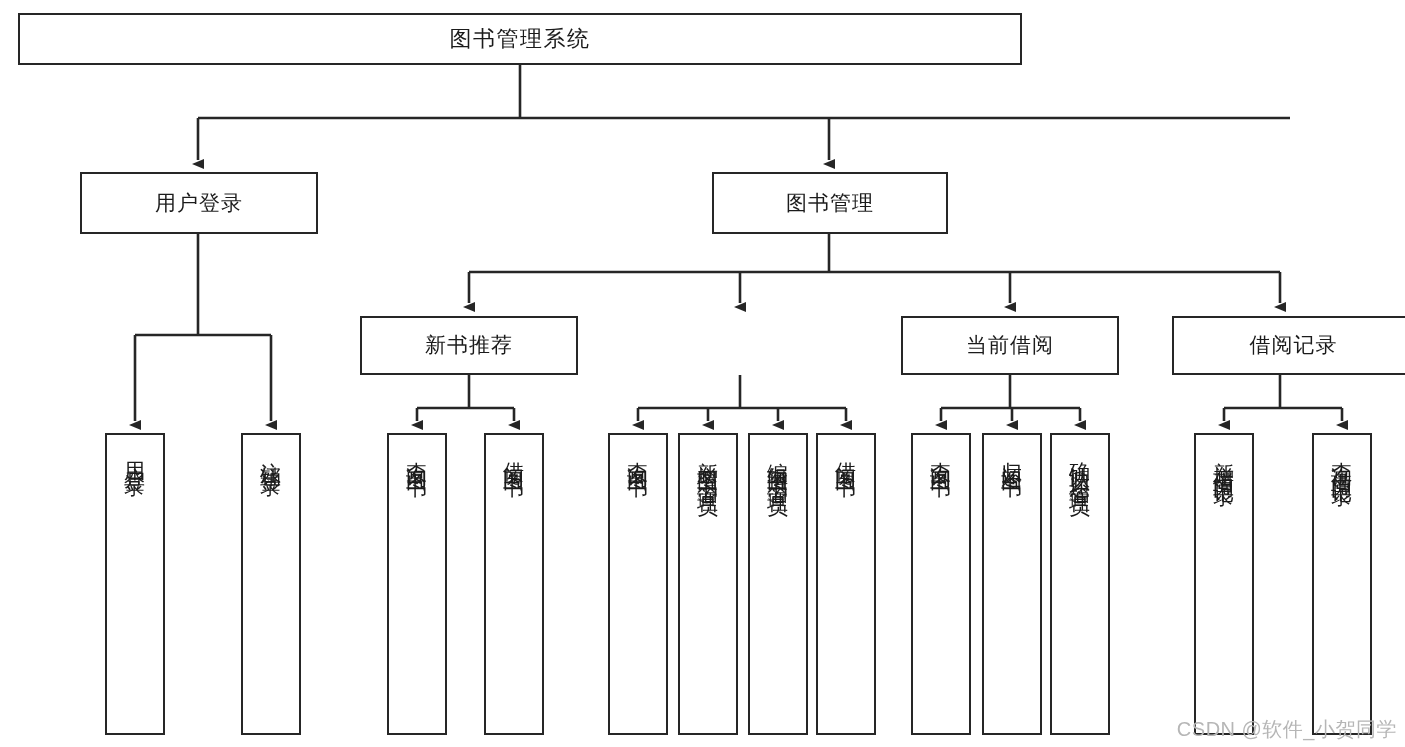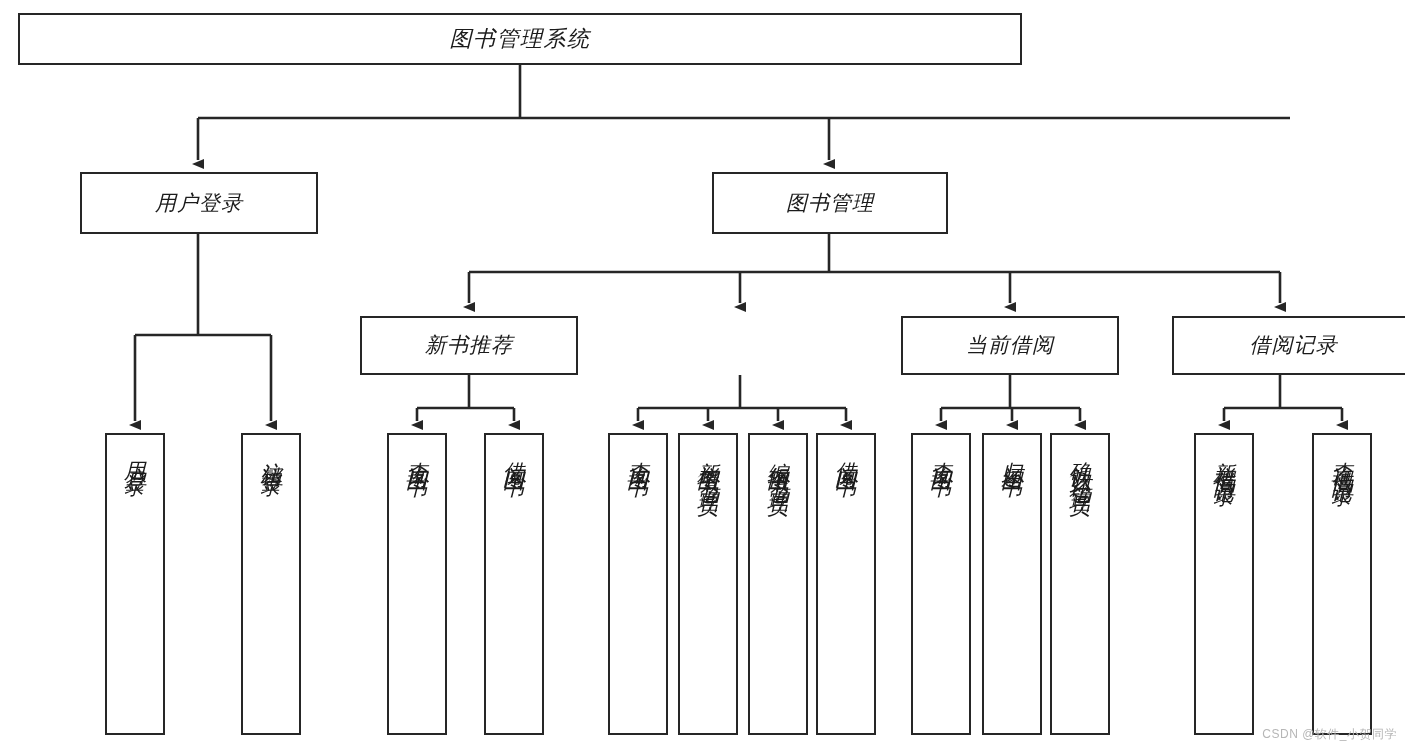--- a/index.html
+++ b/index.html
@@ -30,21 +30,20 @@
     align-items:center;
     justify-content:center;
     color:#1b1b1b;
     z-index:2;
   }
   .node .lbl{
     display:block;
     text-align:right;
     line-height:1.06;
     white-space:pre;
-    font-style:italic;
   }
   
   .node.h .lbl{
     font-size:21px;
     letter-spacing:1px;
   }
   .node.title .lbl{
     font-size:22px;
     letter-spacing:1.5px;
   }
@@ -57,21 +56,21 @@
     writing-mode:vertical-rl;
     text-orientation:upright;
     font-size:21px;
     letter-spacing:5px;
     line-height:1;
   }
   .watermark{
     position:absolute;
     right:8px;
     bottom:4px;
-    font-size:12px;
+    font-size:20px;
     color:#b6b6b6;
     letter-spacing:0.5px;
     z-index:3;
     white-space:nowrap;
   }
 </style>
 </head>
 <body>
 
 <div id="canvas">

